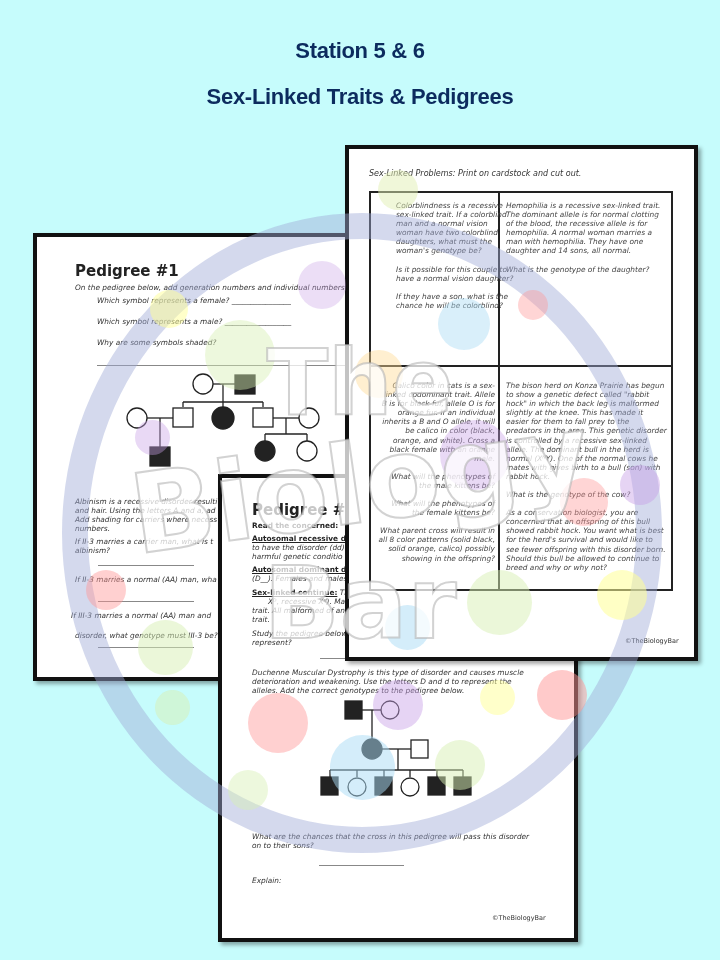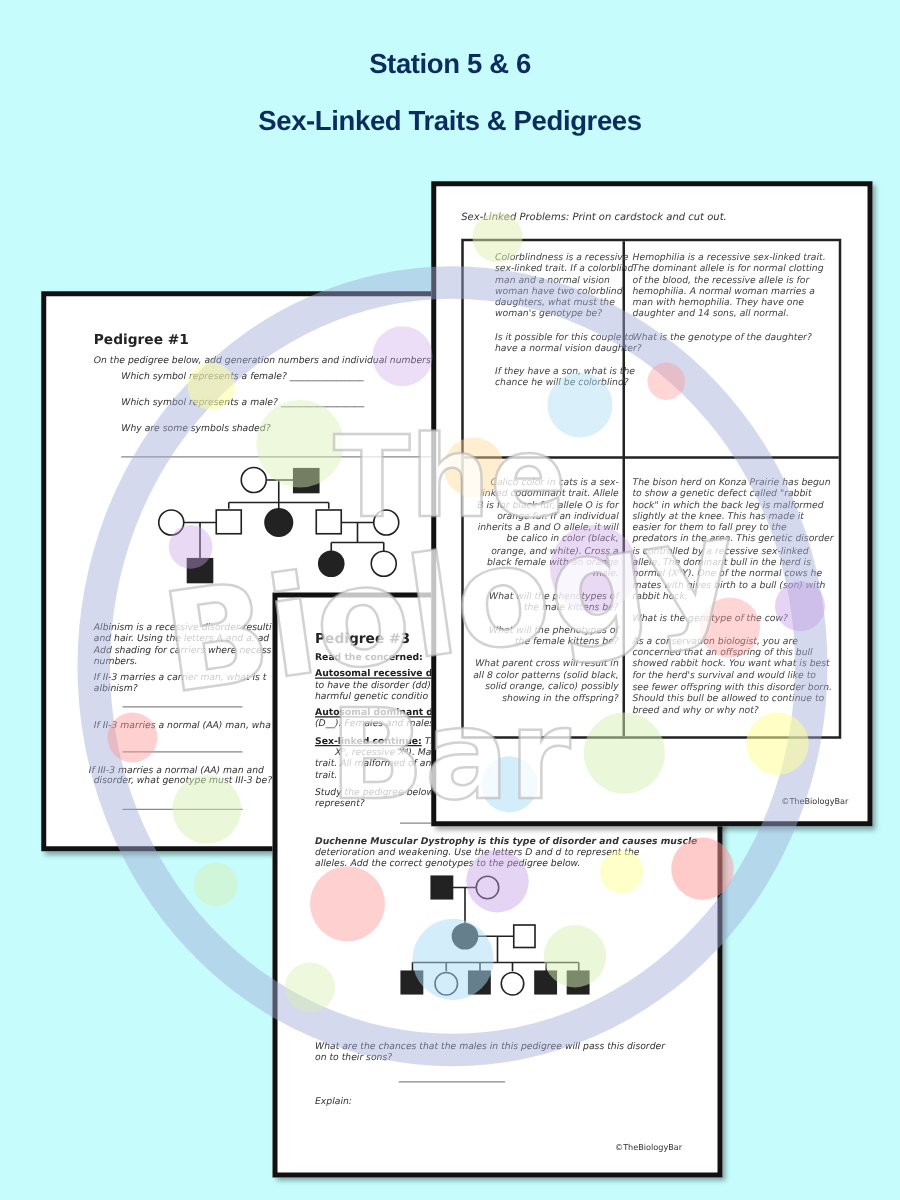--- a/index.html
+++ b/index.html
@@ -8,21 +8,21 @@
   .t1{top:38px;}
   .t2{top:84px;}
   .page{position:absolute;background:#ffffff;border:4px solid #111;box-shadow:3px 3px 4px rgba(0,0,0,0.35);overflow:hidden;color:#333;font-size:7.4px;line-height:9.2px;}
   .p1{left:33px;top:233px;width:330px;height:440px;z-index:1;}
   .p2{left:345px;top:145px;width:345px;height:508px;z-index:3;}
   .p3{left:218px;top:474px;width:352px;height:460px;z-index:2;}
   .txt{position:absolute;white-space:nowrap;}
   .bold{font-weight:bold;color:#222;}
   .it{font-style:italic;}
   .u{text-decoration:underline;}
-  .h{font-size:11px;font-weight:bold;color:#222;}
+  .h{font-size:15px;font-weight:bold;color:#222;}
   .line{position:absolute;border-top:1px solid #888;}
   .copy{position:absolute;font-size:6.5px;color:#333;}
   .grid{position:absolute;left:20px;top:42px;width:300px;height:396px;border:2px solid #222;}
   .cell{position:absolute;box-sizing:border-box;padding:8px 4px 4px 6px;font-size:7.4px;line-height:9.1px;color:#444;}
   .cell p{margin:0 0 9px 0;}
   .vdiv{position:absolute;left:127px;top:0;height:100%;border-left:2px solid #222;}
   .hdiv{position:absolute;left:0;top:172px;width:100%;border-top:2px solid #222;}
   
   .wm{position:absolute;z-index:5;pointer-events:none;}
   .ring{position:absolute;left:62px;top:213px;width:600px;height:640px;border-radius:50%;border:26px solid rgba(160,170,215,0.45);box-sizing:border-box;}
@@ -79,40 +79,40 @@
   <div class="txt it" style="left:38px;top:260px;">Albinism is a recessive disorder resulti</div>
   <div class="txt it" style="left:38px;top:269px;">and hair.  Using the letters A and a, ad</div>
   <div class="txt it" style="left:38px;top:278px;">Add shading for carriers where necess</div>
   <div class="txt it" style="left:38px;top:287px;">numbers.</div>
   <div class="txt it" style="left:38px;top:300px;">If II-3 marries a carrier man, what is t</div>
   <div class="txt it" style="left:38px;top:309px;">albinism?</div>
   <div class="line" style="left:61px;top:328px;width:96px;"></div>
   <div class="txt it" style="left:38px;top:338px;">If II-3 marries a normal (AA) man, wha</div>
   <div class="line" style="left:61px;top:364px;width:96px;"></div>
   <div class="txt it" style="left:34px;top:374px;">If III-3 marries a normal (AA) man and</div>
-  <div class="txt it" style="left:38px;top:382px;">disorder, what genotype must III-3 be?</div>
+  <div class="txt it" style="left:38px;top:394px;">disorder, what genotype must III-3 be?</div>
   <div class="line" style="left:61px;top:410px;width:96px;"></div>
 </div>
 
 <div class="page p3">
   <div class="txt h" style="left:30px;top:28px;">Pedigree #3</div>
   <div class="txt bold" style="left:30px;top:43px;">Read the concerned:</div>
   <div class="txt bold u" style="left:30px;top:56px;">Autosomal recessive disor</div>
   <div class="txt it" style="left:30px;top:65px;">to have the disorder (dd).</div>
   <div class="txt it" style="left:30px;top:74px;">harmful genetic conditio</div>
   <div class="txt bold u" style="left:30px;top:87px;">Autosomal dominant diso</div>
   <div class="txt it" style="left:30px;top:96px;">(D__). Females and males</div>
   <div class="txt" style="left:30px;top:110px;"><span class="bold u">Sex-linked continue:</span><span class="it">  The</span></div>
   <div class="txt it" style="left:30px;top:119px;margin-left:16px;">Xᴰ, recessive Xᵈ).  Males</div>
   <div class="txt it" style="left:30px;top:128px;">trait.  All malformed of an</div>
   <div class="txt it" style="left:30px;top:137px;">trait.</div>
   <div class="txt it" style="left:30px;top:151px;">Study the pedigree below</div>
   <div class="txt it" style="left:30px;top:160px;">represent?</div>
   <div class="line" style="left:98px;top:180px;width:170px;"></div>
-  <div class="txt it" style="left:30px;top:190px;font-weight:bold;">Duchenne Muscular Dystrophy is this type of disorder and causes muscle</div>
+  <div class="txt it" style="left:30px;top:190px;">Duchenne Muscular Dystrophy is this type of disorder and causes muscle</div>
   <div class="txt it" style="left:30px;top:199px;">deterioration and weakening.  Use the letters D and d to represent the</div>
   <div class="txt it" style="left:30px;top:208px;">alleles.  Add the correct genotypes to the pedigree below.</div>
 
   <svg style="left:0;top:0;" width="352" height="460">
     <g stroke="#222" stroke-width="1.3" fill="#fff">
 
       <line x1="140" y1="232" x2="160" y2="232"></line>
       <line x1="150" y1="232" x2="150" y2="262"></line>
       <rect x="123" y="223" width="17" height="18" fill="#222"></rect>
       <circle cx="168" cy="232" r="9"></circle>
@@ -132,21 +132,21 @@
 
       <rect x="99" y="299" width="17" height="18" fill="#222"></rect>
       <circle cx="135" cy="309" r="9"></circle>
       <rect x="153" y="299" width="17" height="18" fill="#222"></rect>
       <circle cx="188" cy="309" r="9"></circle>
       <rect x="206" y="299" width="17" height="18" fill="#222"></rect>
       <rect x="232" y="299" width="17" height="18" fill="#222"></rect>
     </g>
   </svg>
 
-  <div class="txt it" style="left:30px;top:354px;">What are the chances that the males in this pedigree will pass this disorder</div>
+  <div class="txt it" style="left:30px;top:354px;">What are the chances that the cross in this pedigree will pass this disorder</div>
   <div class="txt it" style="left:30px;top:363px;">on to their sons?</div>
   <div class="line" style="left:97px;top:387px;width:85px;"></div>
   <div class="txt it" style="left:30px;top:398px;">Explain:</div>
   <div class="copy" style="left:270px;top:436px;">©TheBiologyBar</div>
 </div>
 
 <div class="page p2">
   <div class="txt it" style="left:20px;top:20px;font-size:8px;">Sex-Linked Problems: Print on cardstock and cut out.</div>
   <div class="grid">
     <div class="vdiv"></div>

